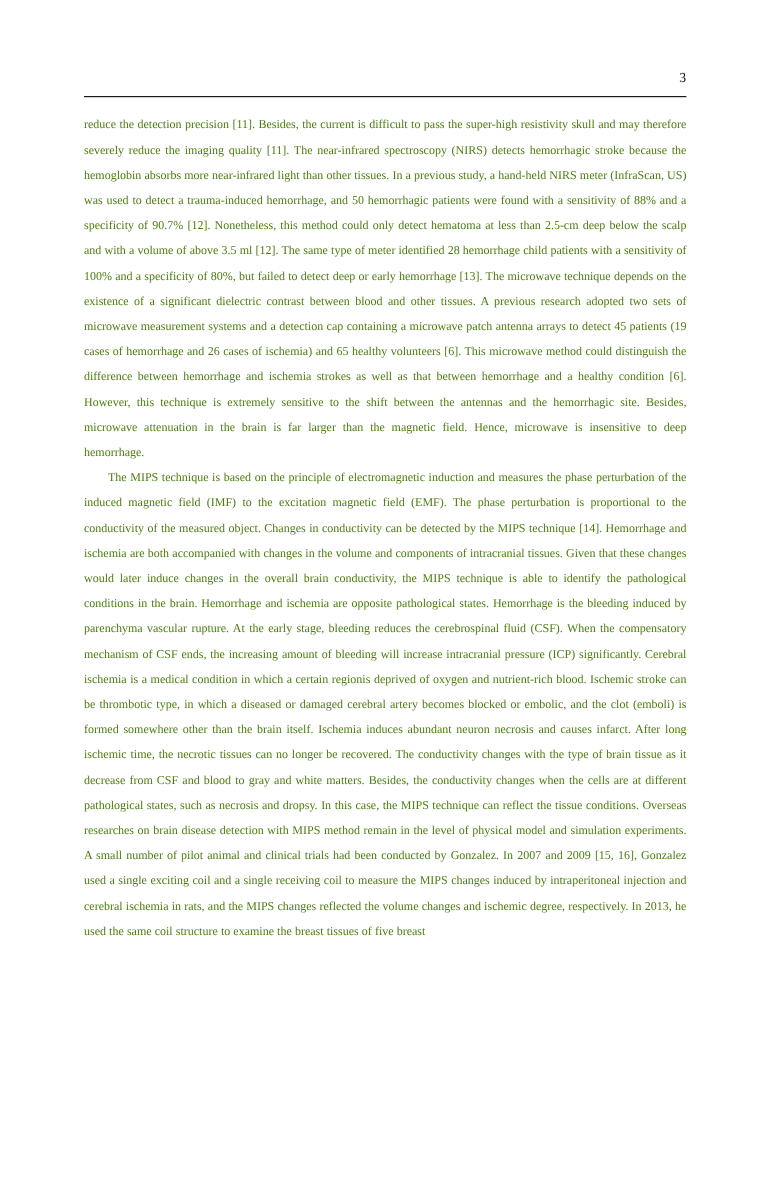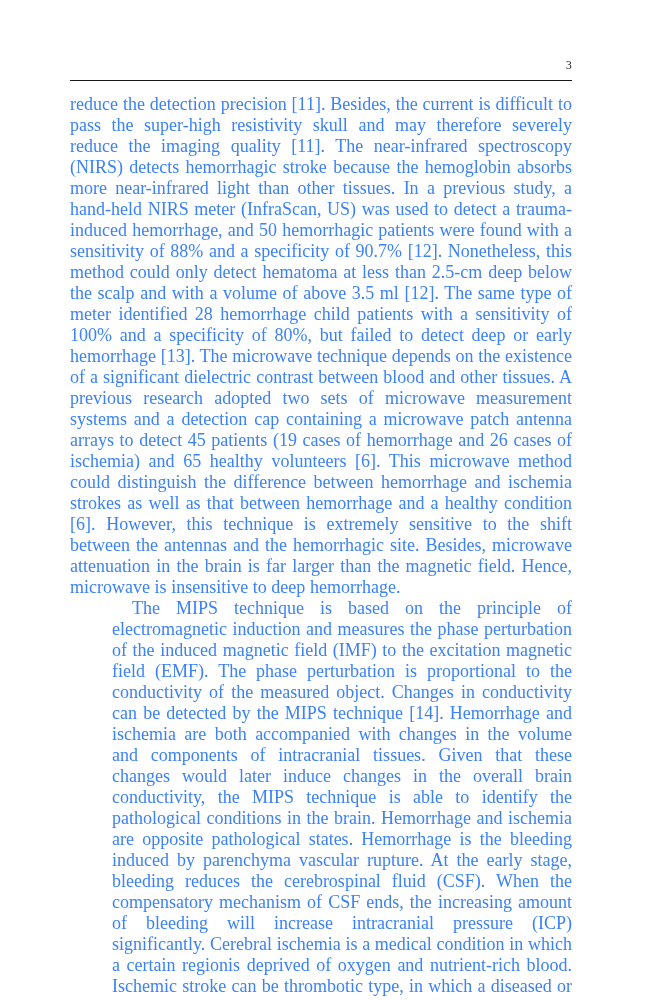--- a/index.html
+++ b/index.html
@@ -56,32 +56,31 @@
   .column {
     position: absolute;
     left: 70px;
     top: 94px;
     width: 502px;
   }
 
   p.para {
     margin: 0;
     padding: 0;
-    font-size: 18px;
+    font-size: 10px;
     line-height: 21px;
     text-align: justify;
     text-justify: inter-word;
-    color: #3b82f6;
+    color: #4d7c0f;
     hyphens: manual;
     -webkit-hyphens: manual;
     word-spacing: 0.1px;
   }
   p.para.indent {
     text-indent: 20px;
-    margin-left: 42px;
   }
   
   p.para.cont {
     margin-top: 0;
   }
 </style>
 </head>
 <body>
 
 <div class="page">

